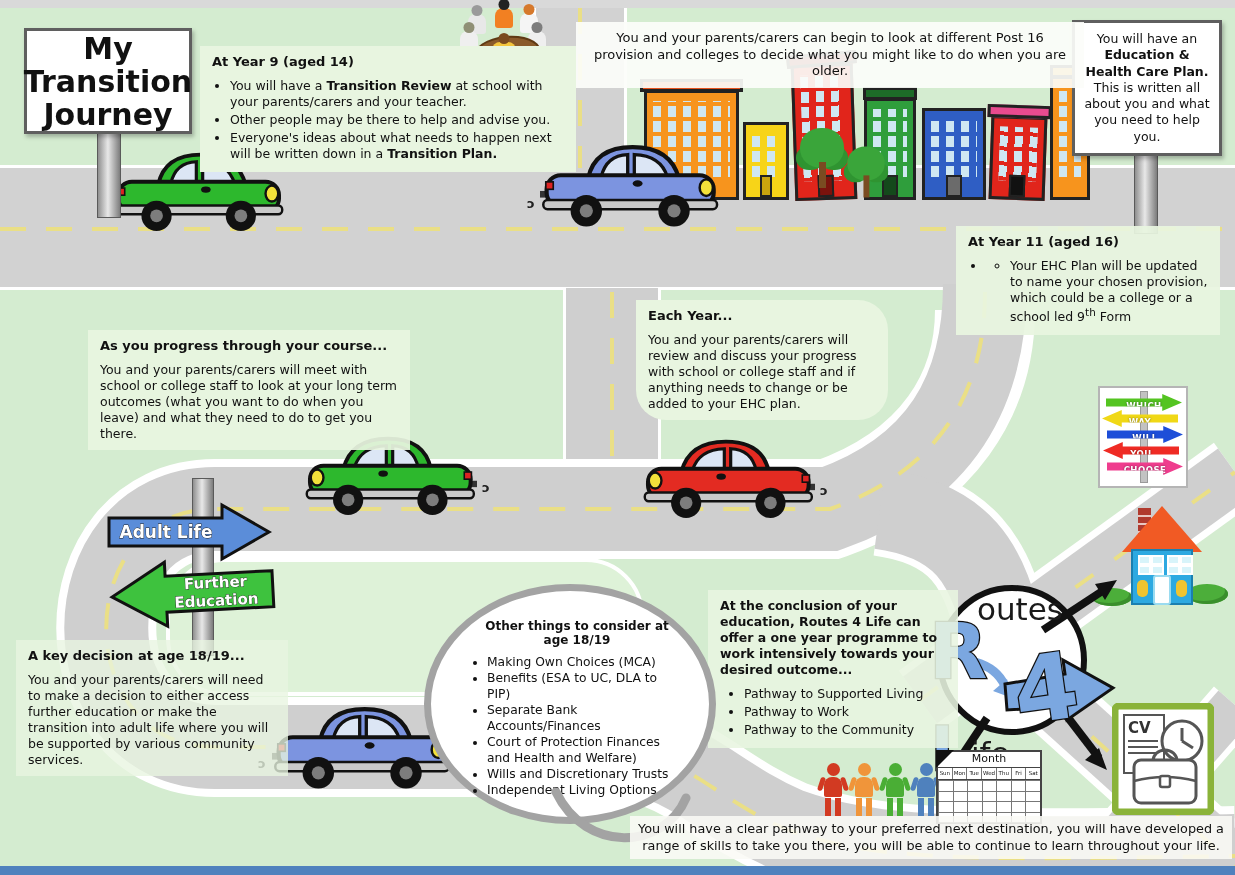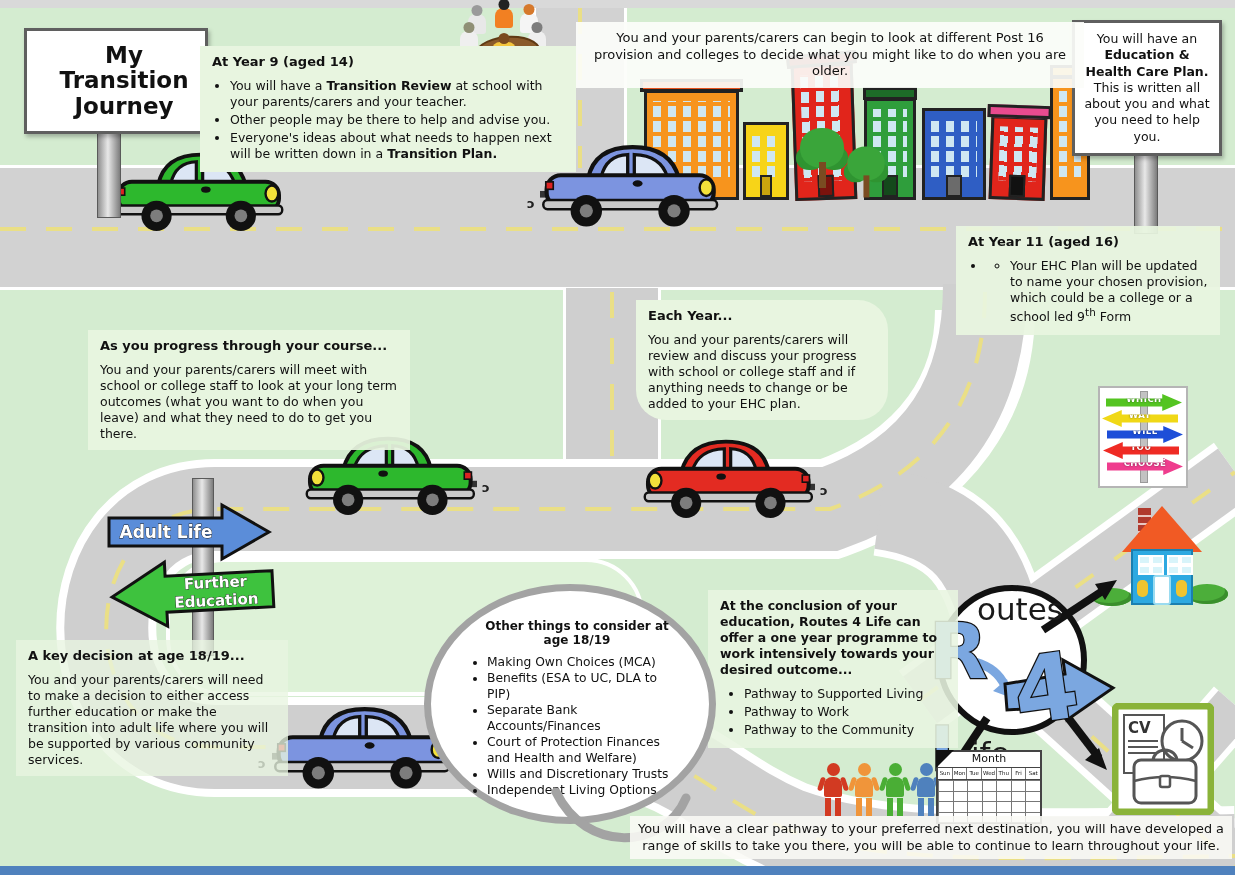--- a/index.html
+++ b/index.html
@@ -13,38 +13,38 @@
   .gbox{background:rgba(232,245,224,0.93);padding:8px 12px;font-size:12.5px;line-height:1.28;z-index:20;}
   .gbox h3{margin:0 0 7px 0;font-size:13px;font-weight:700;}
   .gbox ul{margin:0;padding-left:18px;}
   .gbox li{margin-bottom:2px;}
   .gbox p{margin:0;}
   ul.subl{list-style:circle;padding-left:24px;margin-top:2px;}
   
   .pole{background:linear-gradient(90deg,#8f8f8f,#e8e8e8 45%,#7c7c7c);border:1px solid #5a5a5a;z-index:9;}
   .whitesign{background:#fff;border:3px solid #5f5f5f;z-index:10;box-shadow:2px 3px 4px rgba(0,0,0,.25);}
   #title-sign{left:24px;top:28px;width:162px;height:100px;display:flex;align-items:center;justify-content:center;
-              text-align:center;font-size:23px;font-weight:700;line-height:1.1;padding-left:16px;}
+              text-align:center;font-size:30px;font-weight:700;line-height:1.1;}
   #ehc-sign{left:1072px;top:20px;width:150px;height:136px;font-size:12.5px;line-height:1.3;
             padding:8px 9px;box-sizing:border-box;text-align:center;}
   
   #bubble{left:424px;top:584px;width:292px;height:240px;background:#fff;border:7px solid #a3a3a3;
           border-radius:50%;z-index:21;box-sizing:border-box;padding:24px 26px 0 40px;}
   #bubble h3{margin:4px 0 8px 0;font-size:12px;font-weight:700;text-align:center;}
   #bubble ul{margin:0;padding-left:16px;font-size:12.3px;line-height:1.3;}
   
   #footer-note{left:630px;top:816px;width:602px;background:rgba(250,250,246,0.88);z-index:35;
                font-size:12.8px;line-height:1.35;text-align:center;padding:4px 6px;box-sizing:border-box;}
   
   #dir-pole{left:192px;top:478px;width:20px;height:176px;}
   .dirsvg{z-index:12;}
   
   #choose-sign{left:1098px;top:386px;width:86px;height:98px;background:#fff;border:2px solid #b5b5b5;z-index:12;}
   #choose-sign .cpole{position:absolute;left:40px;top:3px;bottom:3px;width:6px;background:#c2c2c2;border:1px solid #9a9a9a;}
-  .cs-arrow{position:absolute;height:17px;width:76px;display:flex;align-items:flex-start;justify-content:center;}
+  .cs-arrow{position:absolute;height:17px;width:76px;display:flex;align-items:flex-end;justify-content:center;}
   .cs-arrow span{font-size:8.5px;font-weight:700;color:#fff;text-shadow:0 0 2px rgba(0,0,0,.55);letter-spacing:.5px;}
   .dirR{clip-path:polygon(0% 26%,74% 26%,74% 0%,100% 50%,74% 100%,74% 74%,0% 74%);}
   .dirL{clip-path:polygon(100% 26%,26% 26%,26% 0%,0% 50%,26% 100%,26% 74%,100% 74%);}
   
   #buildings{left:636px;top:54px;width:470px;height:146px;z-index:6;}
   .bld{position:absolute;bottom:0;border:3px solid #222;box-sizing:border-box;}
   .bwin{position:absolute;left:6px;right:6px;top:8px;bottom:16px;
         background:repeating-linear-gradient(0deg,var(--bc) 0 4px,transparent 4px 15px),
                    repeating-linear-gradient(90deg,#cfe7f2 0 8px,var(--bc) 8px 15px);}
   .roof{position:absolute;left:-7px;right:-7px;top:-14px;height:13px;border:3px solid #222;box-sizing:border-box;}

